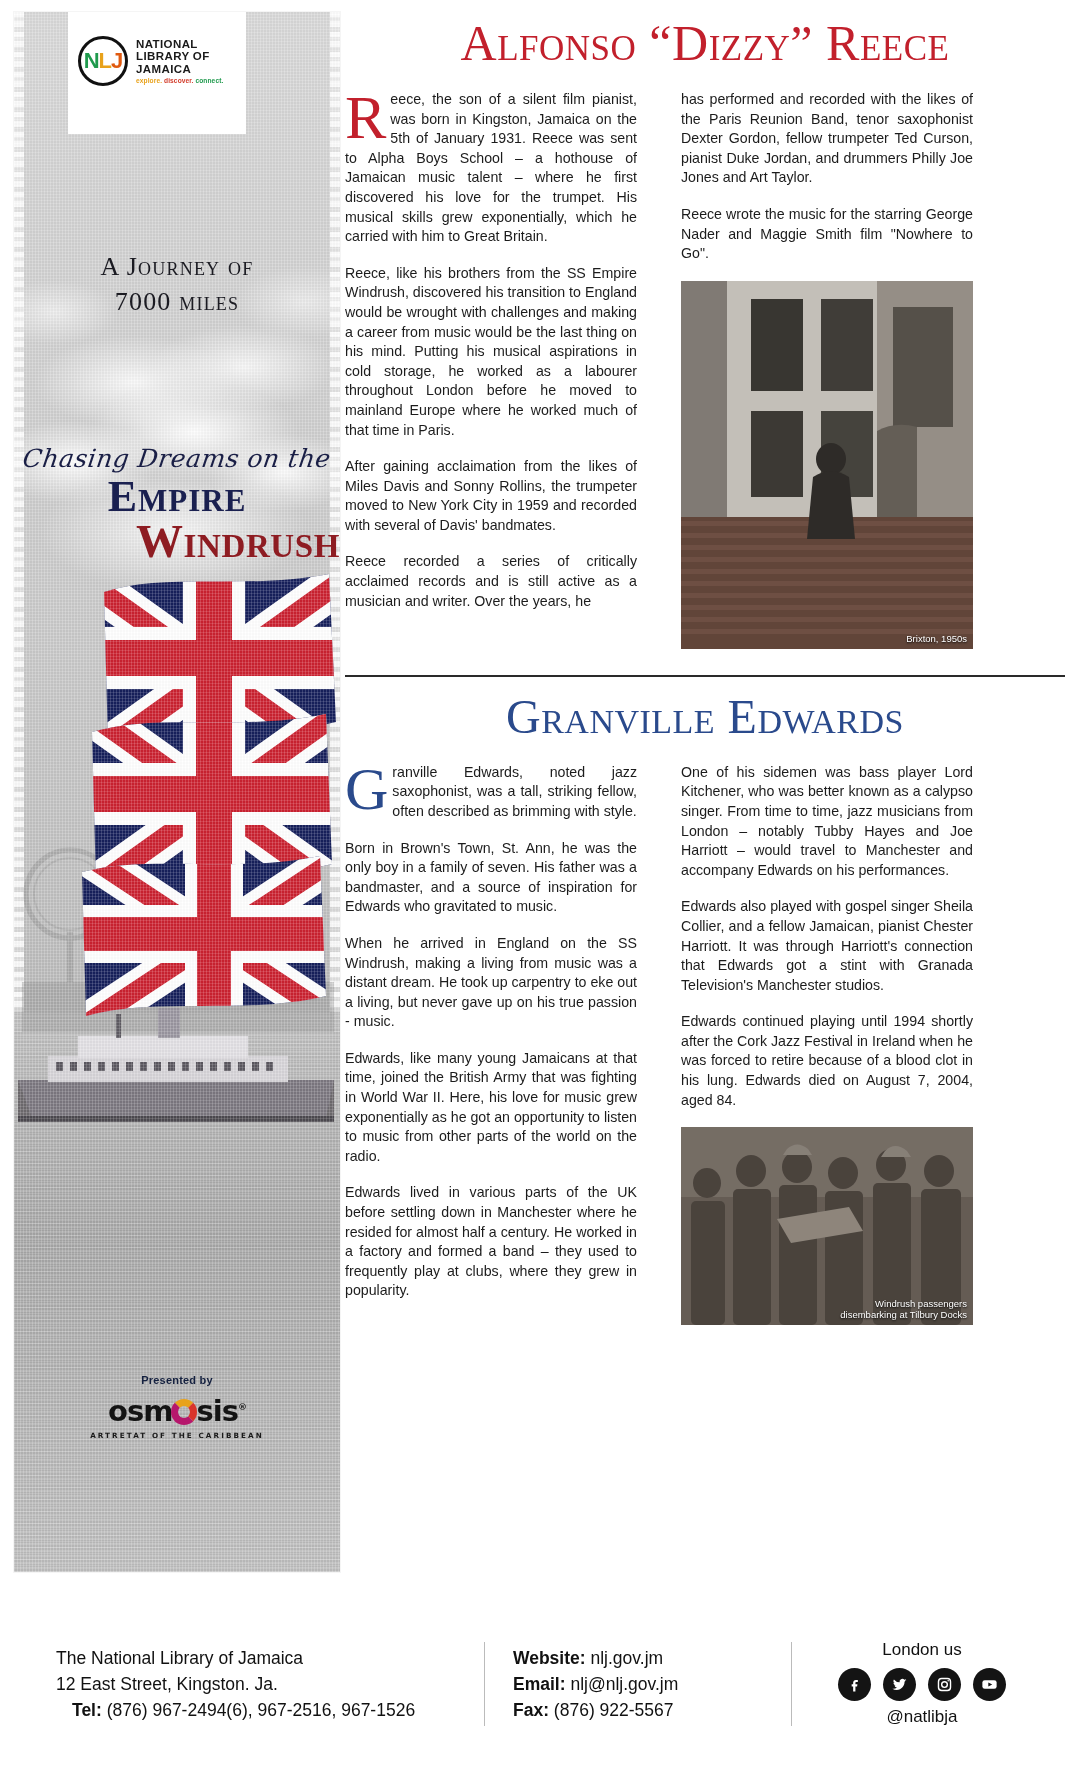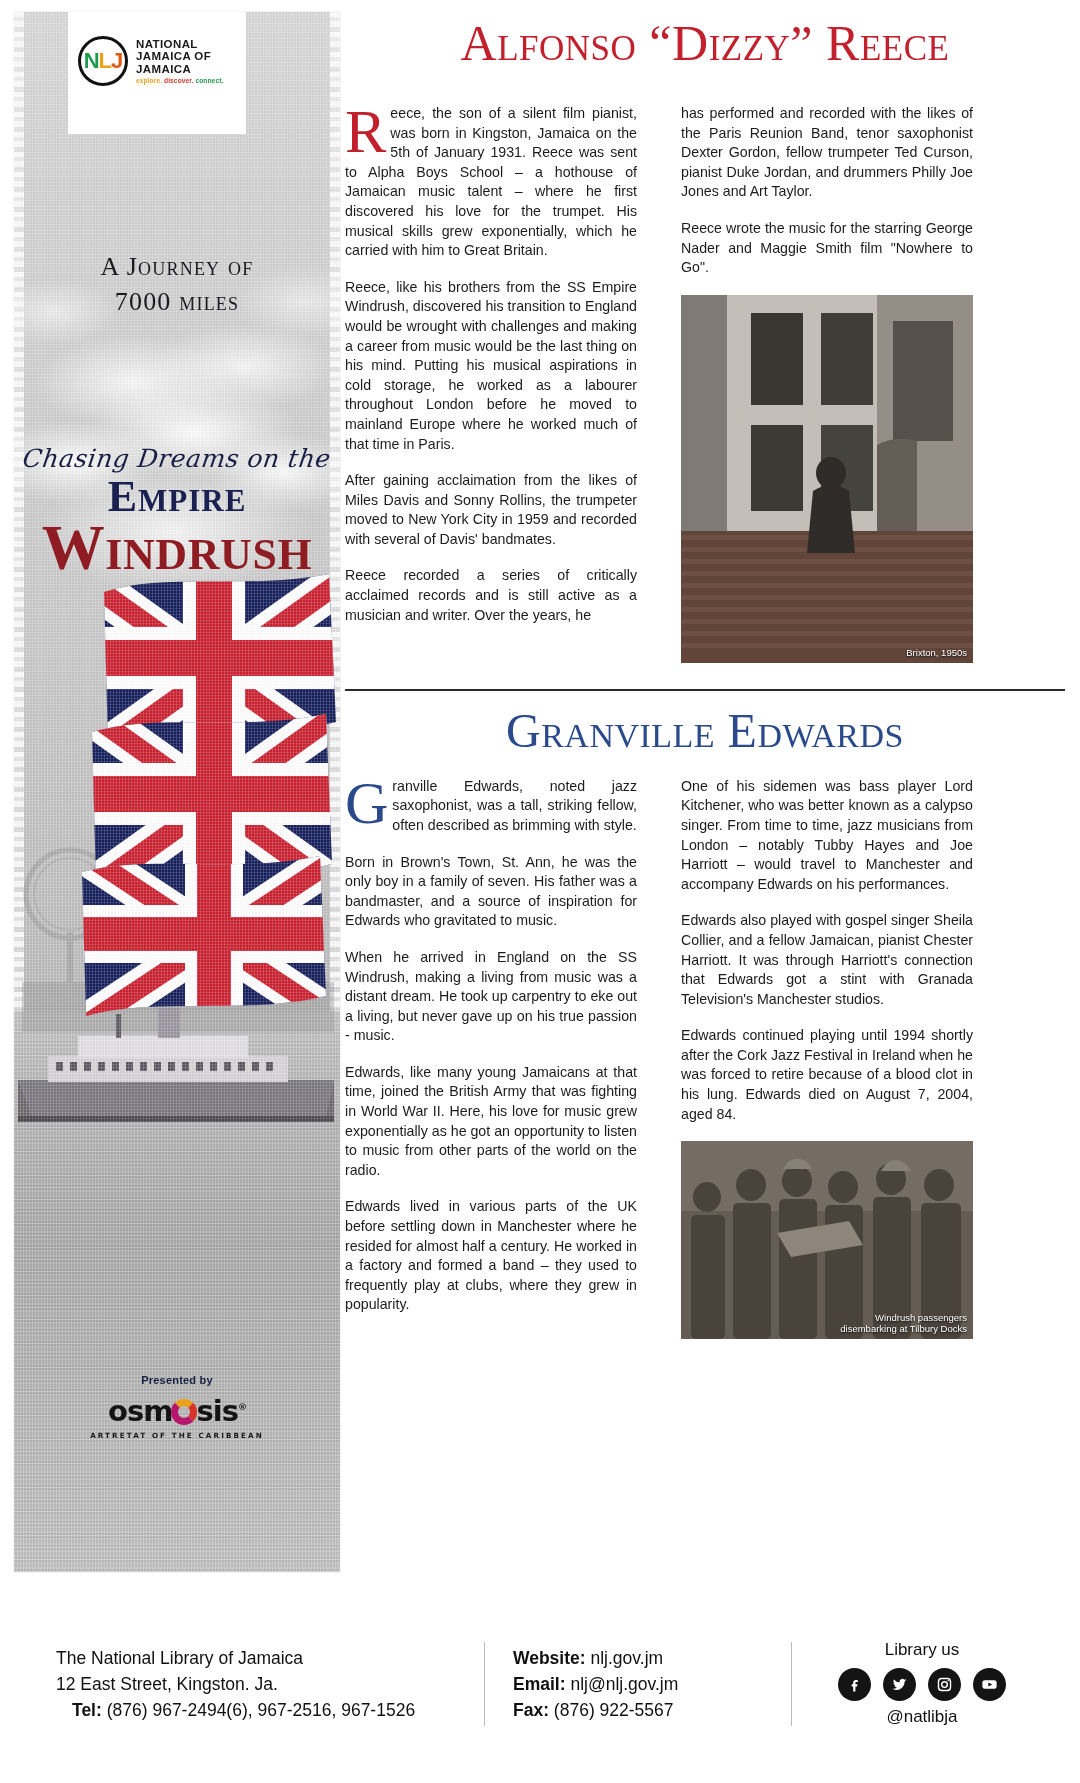--- a/index.html
+++ b/index.html
@@ -119,24 +119,25 @@
   }
   .empire {
     font-family: "Liberation Serif", serif;
     font-size: 44px; font-weight: 700;
     color:#1a2050; letter-spacing: 1px;
     line-height: .98; margin-top: 2px;
     font-variant: small-caps;
   }
   .windrush {
     font-family: "Liberation Serif", serif;
-    font-size: 63px; font-weight: 700;
+    font-size: 47px; font-weight: 700;
     color:#8e1c22; letter-spacing: .6px;
     line-height: .98;
     font-variant: small-caps;
+    text-align: right;
   }
 
   
   .flags { position:absolute; left: 60px; top: 560px; width: 280px; height: 460px; z-index:5; }
 
   
   .skyline { position:absolute; left: 8px; bottom: 540px; width: 312px; height: 200px; z-index:4; opacity:.5; }
 
   
   .sea {
@@ -184,21 +185,21 @@
 
   .headline-red {
     font-family: "Liberation Serif", serif;
     font-variant: small-caps;
     font-weight: 400;
     font-size: 50px;
     color: #c2202c;
     text-align: center;
     letter-spacing: .5px;
     line-height: 1;
-    margin-bottom: 36px;
+    margin-bottom: 22px;
   }
   .headline-blue {
     font-family: "Liberation Serif", serif;
     font-variant: small-caps;
     font-weight: 400;
     font-size: 48px;
     color: #2a4a8c;
     text-align: center;
     letter-spacing: .5px;
     line-height: 1;
@@ -389,21 +390,21 @@
 
   <div class="logo-plaque">
     <div class="logo-row">
       <div class="nlj-circle">
         <span class="n">N</span>
           <span class="l">L</span>
           <span class="j">J</span>
       </div>
       <div class="logo-txt">
         <div class="l1">NATIONAL</div>
-        <div class="l1">JAMAICA OF</div>
+        <div class="l1">LIBRARY OF</div>
         <div class="l1">JAMAICA</div>
         <div class="logo-tag">
           <span class="a">explore.</span>
           <span class="b">discover.</span>
           <span class="c">connect.</span>
         </div>
       </div>
     </div>
   </div>
 
@@ -559,21 +560,21 @@
     </div>
     <div>
       <span class="b">Fax:</span>
       <span>(876) 922-5567</span>
     </div>
   </div>
 
   <div class="f-sep"></div>
 
   <div class="f-right">
-    <div class="fu">Library us</div>
+    <div class="fu">London us</div>
     <div class="socials">
       <div class="soc">
         <svg width="17" height="17" viewBox="0 0 24 24" fill="#fff">
             <path d="M14.5 8.5h2.2V5.6h-2.6c-2.6 0-4 1.5-4 4v2.1H8v3h2.1V22h3.2v-7.3h2.4l.4-3h-2.8v-1.7c0-.9.3-1.5 1.2-1.5z"></path>
           </svg>
       </div>
       <div class="soc">
         <svg width="17" height="17" viewBox="0 0 24 24" fill="#fff">
             <path d="M22 5.9c-.7.3-1.5.5-2.3.6.8-.5 1.4-1.3 1.7-2.2-.8.5-1.6.8-2.5 1a3.9 3.9 0 0 0-6.7 3.6A11.1 11.1 0 0 1 4.1 4.8a3.9 3.9 0 0 0 1.2 5.2c-.6 0-1.2-.2-1.8-.5v.1c0 1.9 1.3 3.5 3.1 3.8-.6.2-1.2.2-1.8.1a3.9 3.9 0 0 0 3.6 2.7A7.8 7.8 0 0 1 2 17.9a11 11 0 0 0 6 1.8c7.2 0 11.1-6 11.1-11.1v-.5c.8-.6 1.4-1.3 1.9-2.2z"></path>
           </svg>

